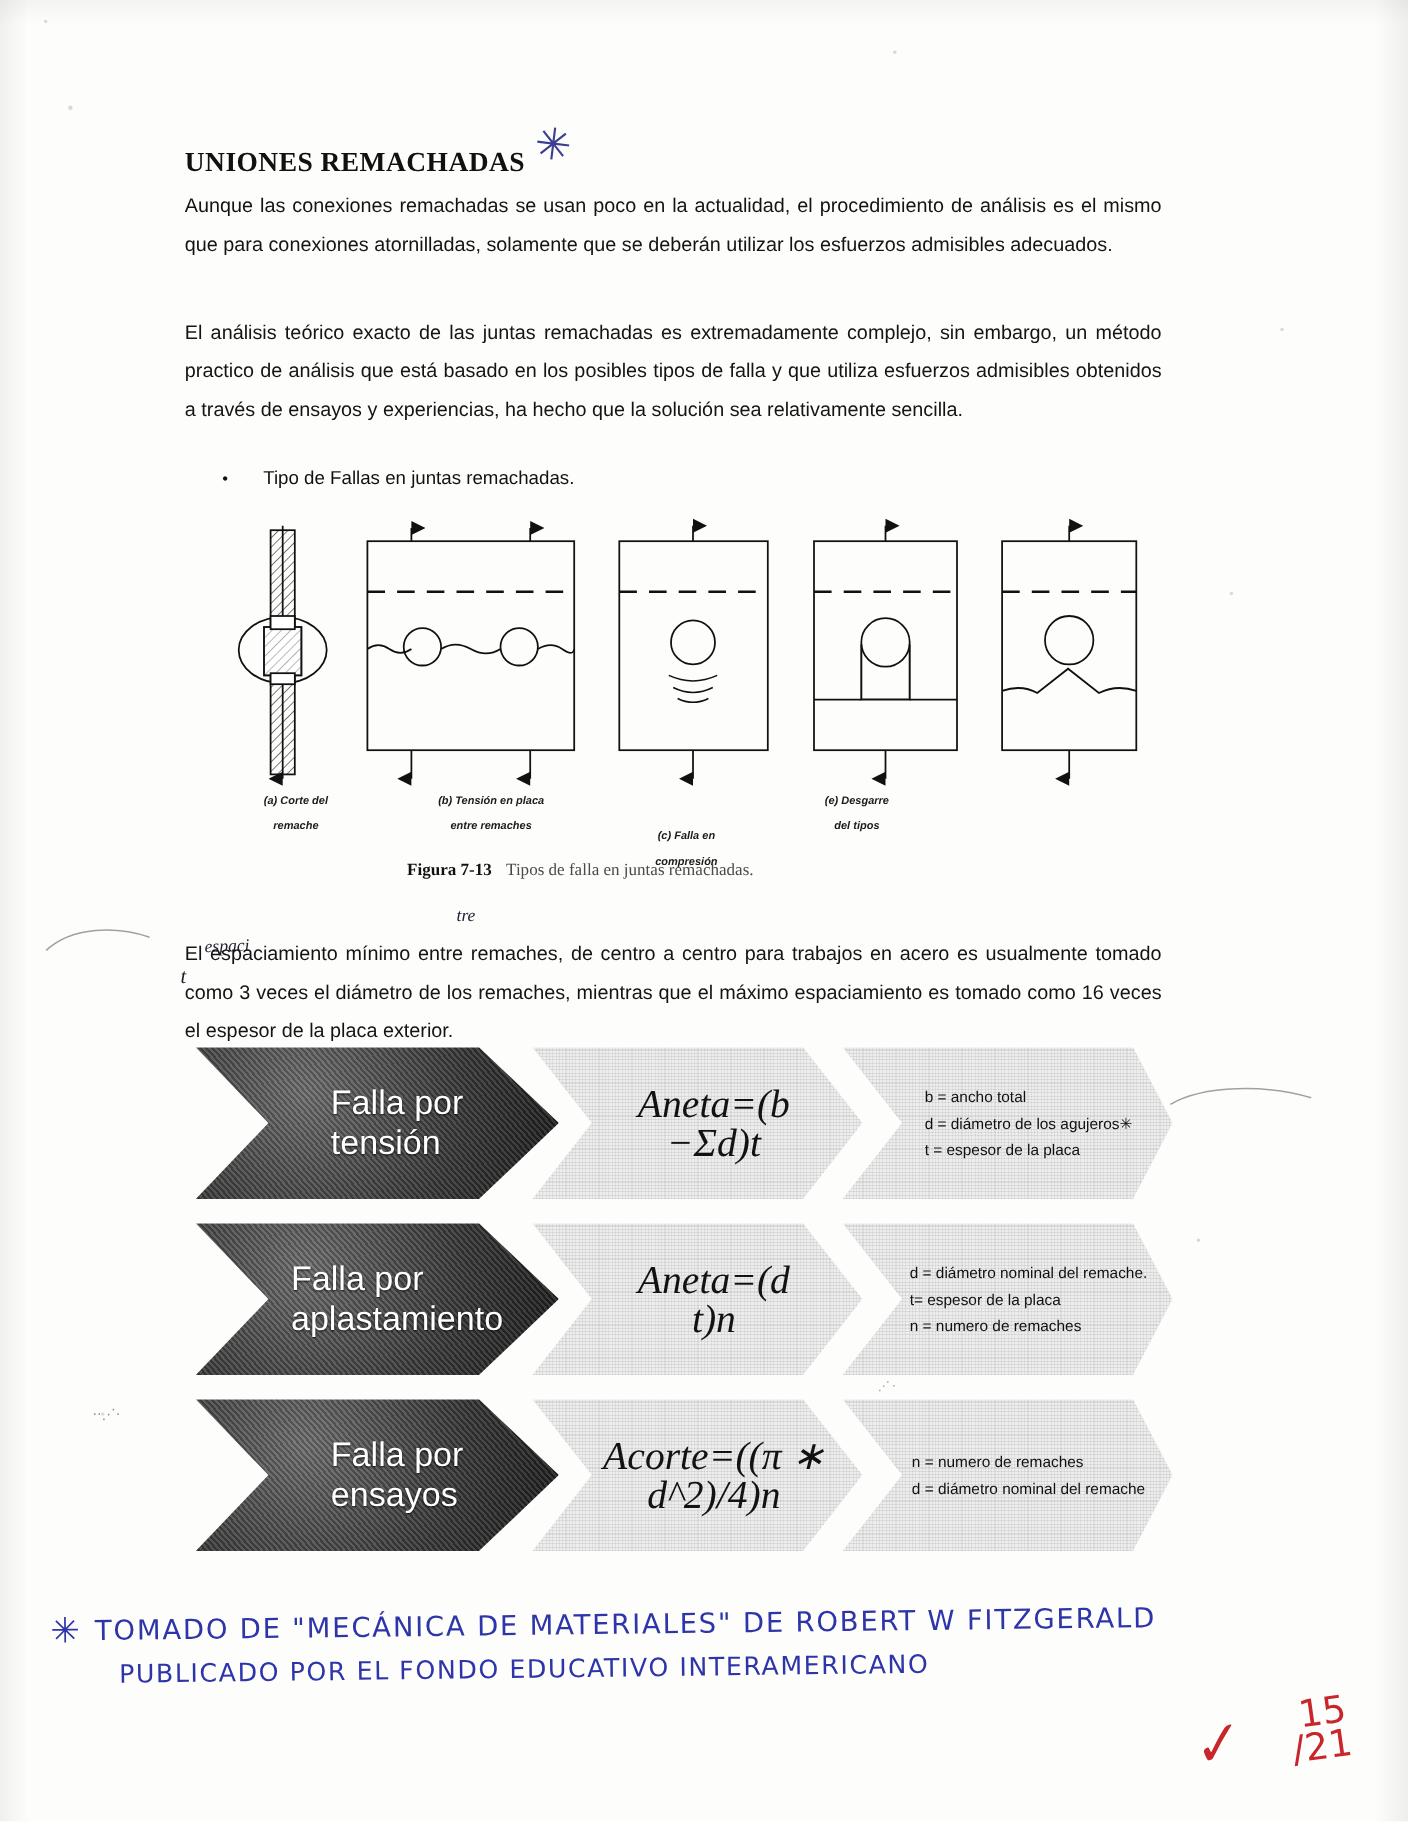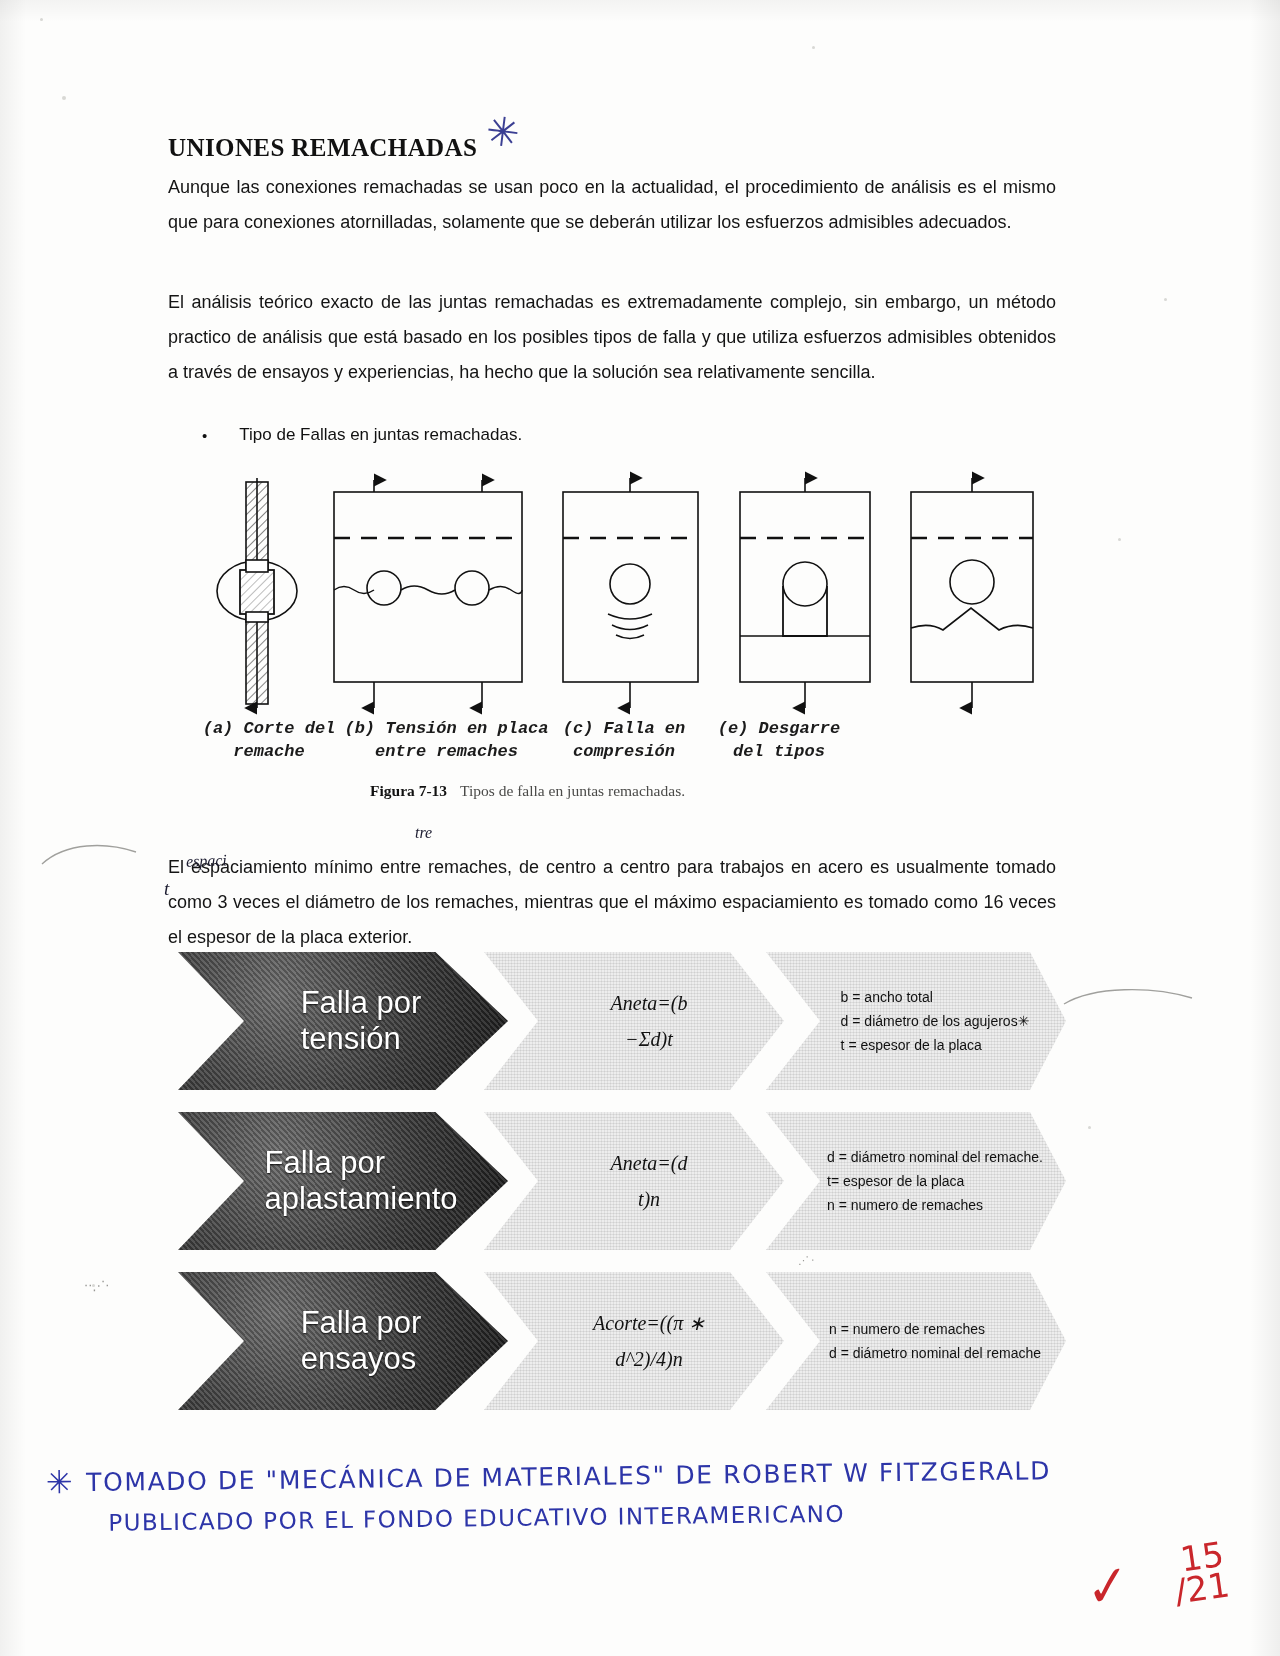--- a/index.html
+++ b/index.html
@@ -57,28 +57,28 @@
   .bullet-dot{font-size:15px;line-height:22px;}
 
   
   .figure{position:absolute;left:20px;top:462px;width:860px;height:390px;}
   .fig-svg{display:block;}
   .subcaps{
     position:absolute;top:255px;left:0;width:860px;
     display:flex;
   }
   .subcap{
-    font-family:Liberation Mono, monospace;
+    font-family:Liberation Sans, sans-serif;
     font-style:italic;font-weight:bold;
-    font-size:17px;line-height:23px;
+    font-size:10px;line-height:23px;
     text-align:center;color:#1b1b1b;
   }
   .subcap.a{width:150px;margin-left:6px;}
   .subcap.b{width:205px;}
-  .subcap.c{width:150px;}
+  .subcap.c{width:150px;margin-top:32px;}
   .subcap.d{width:185px;}
   .subcap.e{width:160px;}
   .fig-caption{
     position:absolute;top:320px;left:182px;
     font-family:"Liberation Serif", serif;
     font-size:15.5px;color:#3a3a38;
   }
   .fig-caption b{color:#111;}
   .fig-caption .cap-txt{margin-left:13px;color:#4a4a48;}
 
@@ -120,21 +120,21 @@
   .chev-mid{
     left:306px;width:300px;
     background:
       repeating-linear-gradient(0deg, rgba(0,0,0,.07) 0 1px, rgba(255,255,255,0) 1px 3px),
       repeating-linear-gradient(90deg, rgba(0,0,0,.06) 0 1px, rgba(255,255,255,0) 1px 3px),
       #ededed;
     clip-path:polygon(0 0, 82% 0, 100% 50%, 82% 100%, 0 100%, 18% 50%);
   }
   .chev-mid .formula{
     font-family:"Liberation Serif", serif;
-    font-style:italic;font-size:20px;line-height:36px;
+    font-style:italic;font-size:36px;line-height:36px;
     text-align:center;color:#121212;padding-left:30px;
   }
   .chev-right{
     left:588px;width:300px;
     background:
       repeating-linear-gradient(0deg, rgba(0,0,0,.07) 0 1px, rgba(255,255,255,0) 1px 3px),
       repeating-linear-gradient(90deg, rgba(0,0,0,.06) 0 1px, rgba(255,255,255,0) 1px 3px),
       #ededed;
     clip-path:polygon(0 0, 88% 0, 100% 50%, 88% 100%, 0 100%, 18% 50%);
   }

